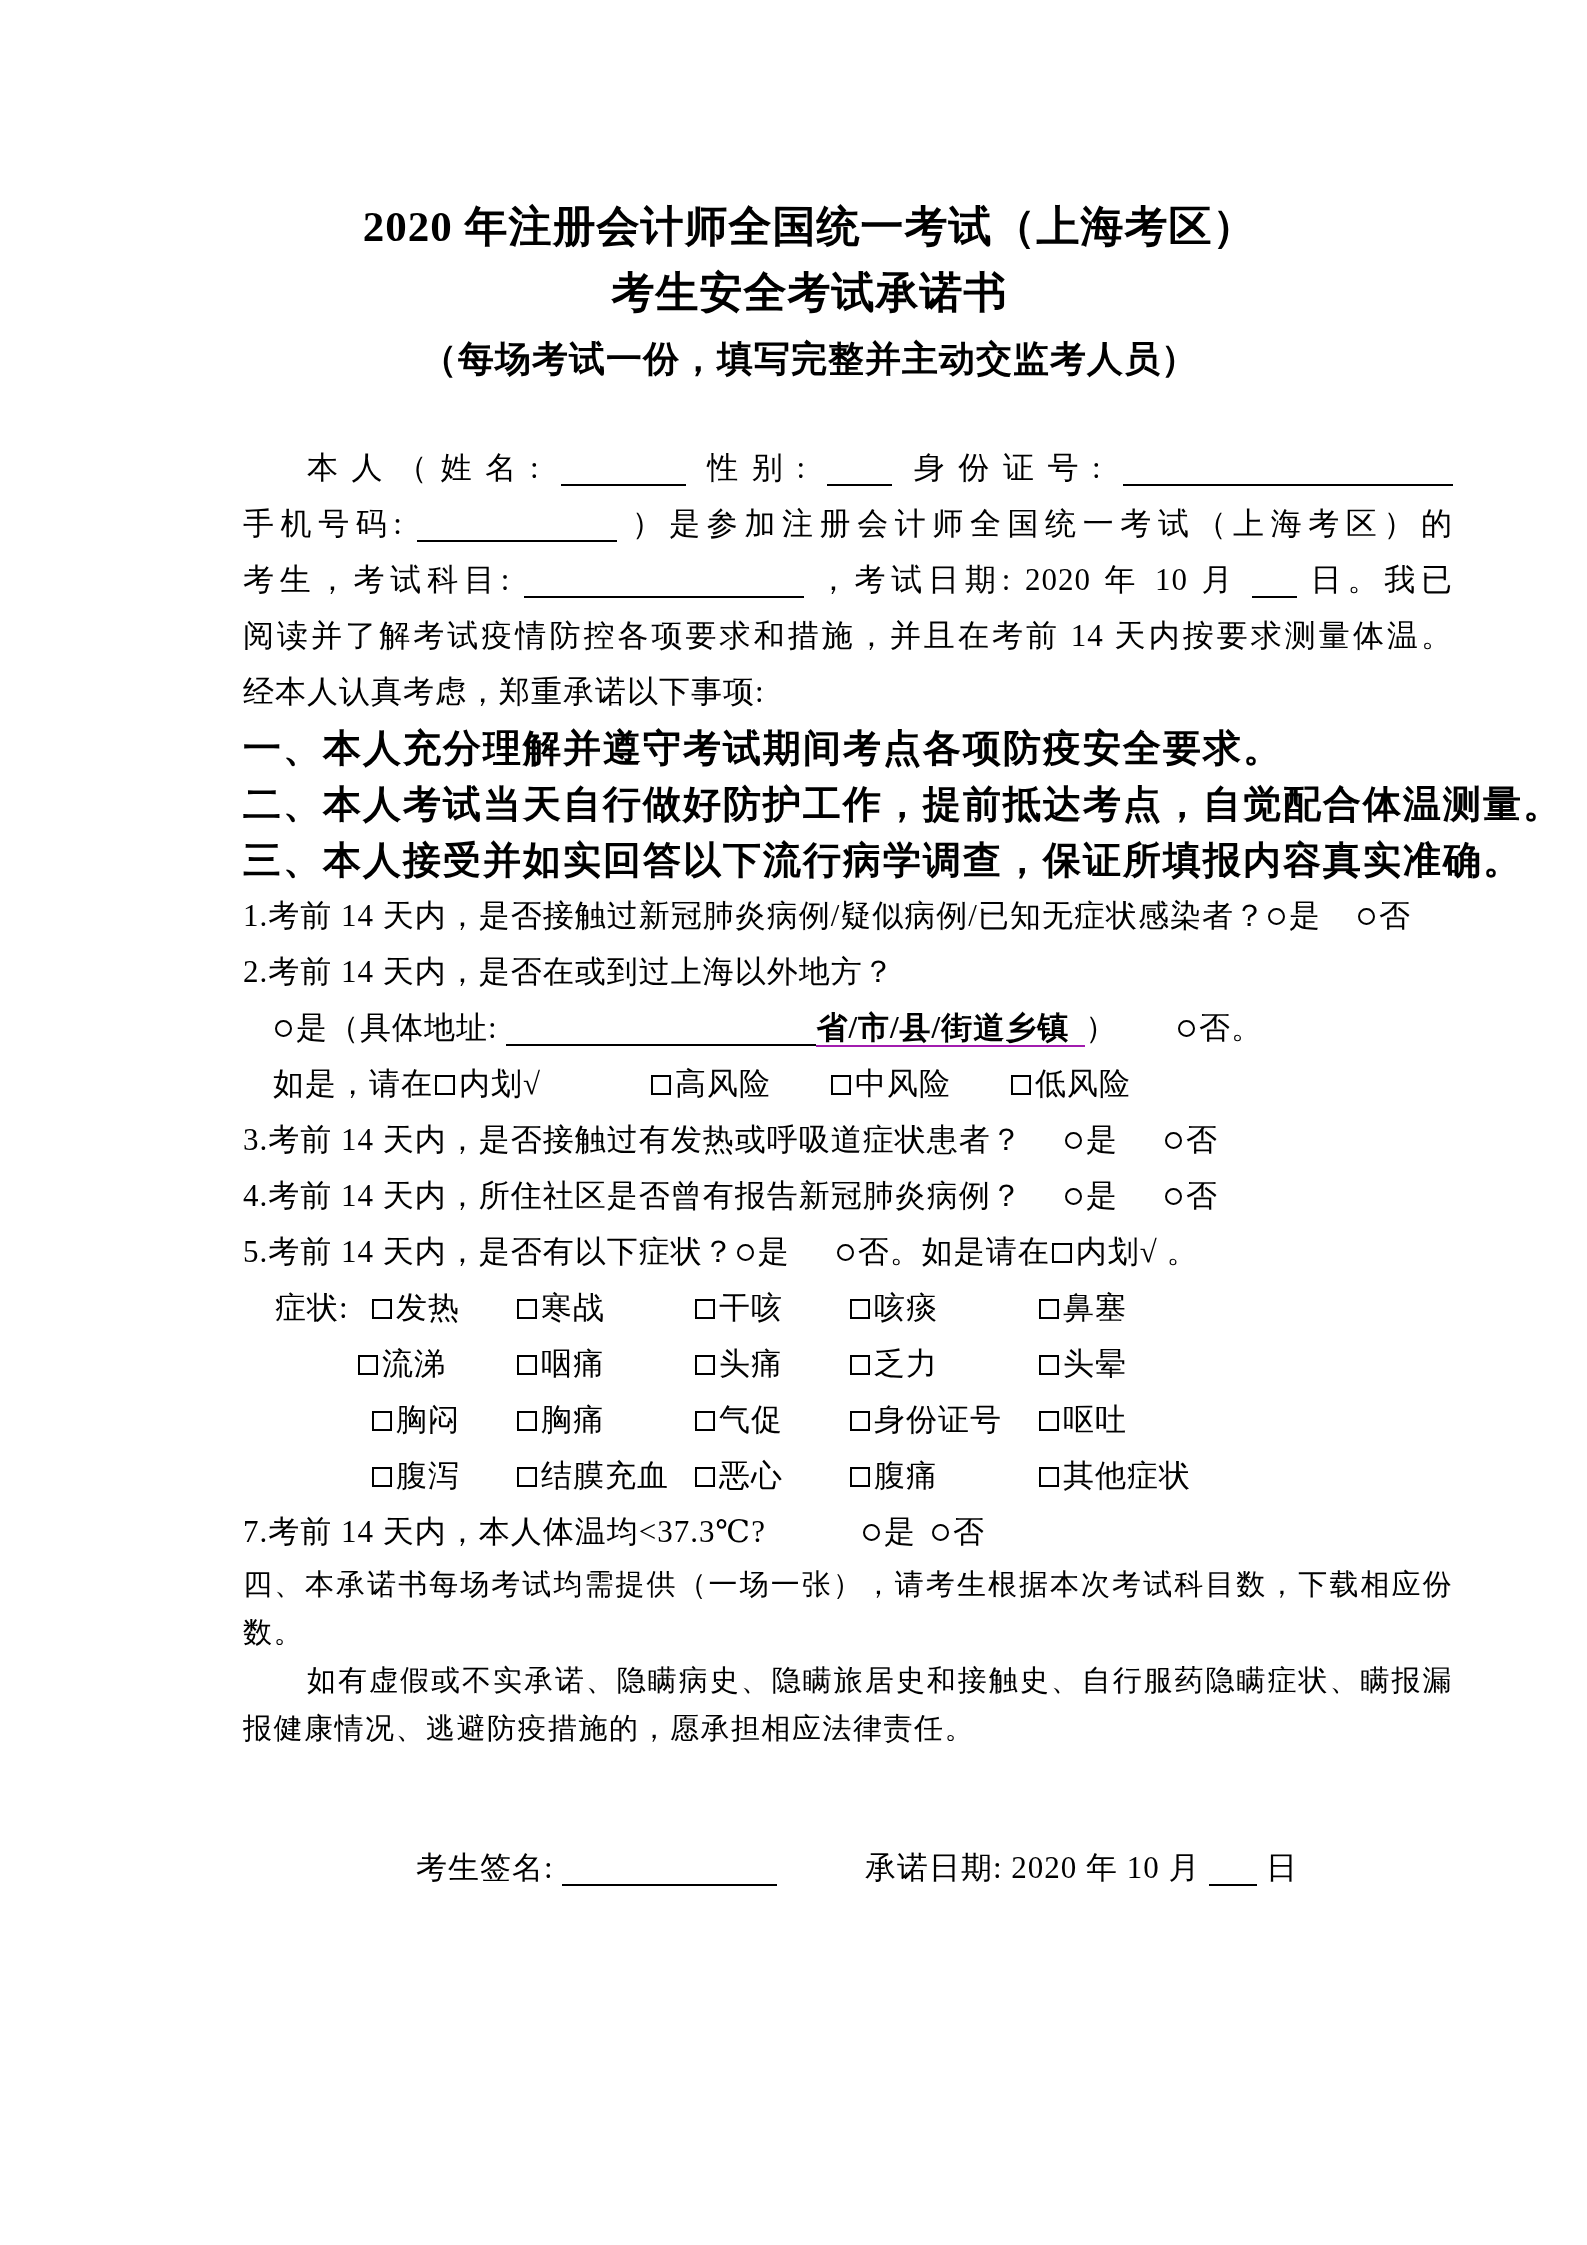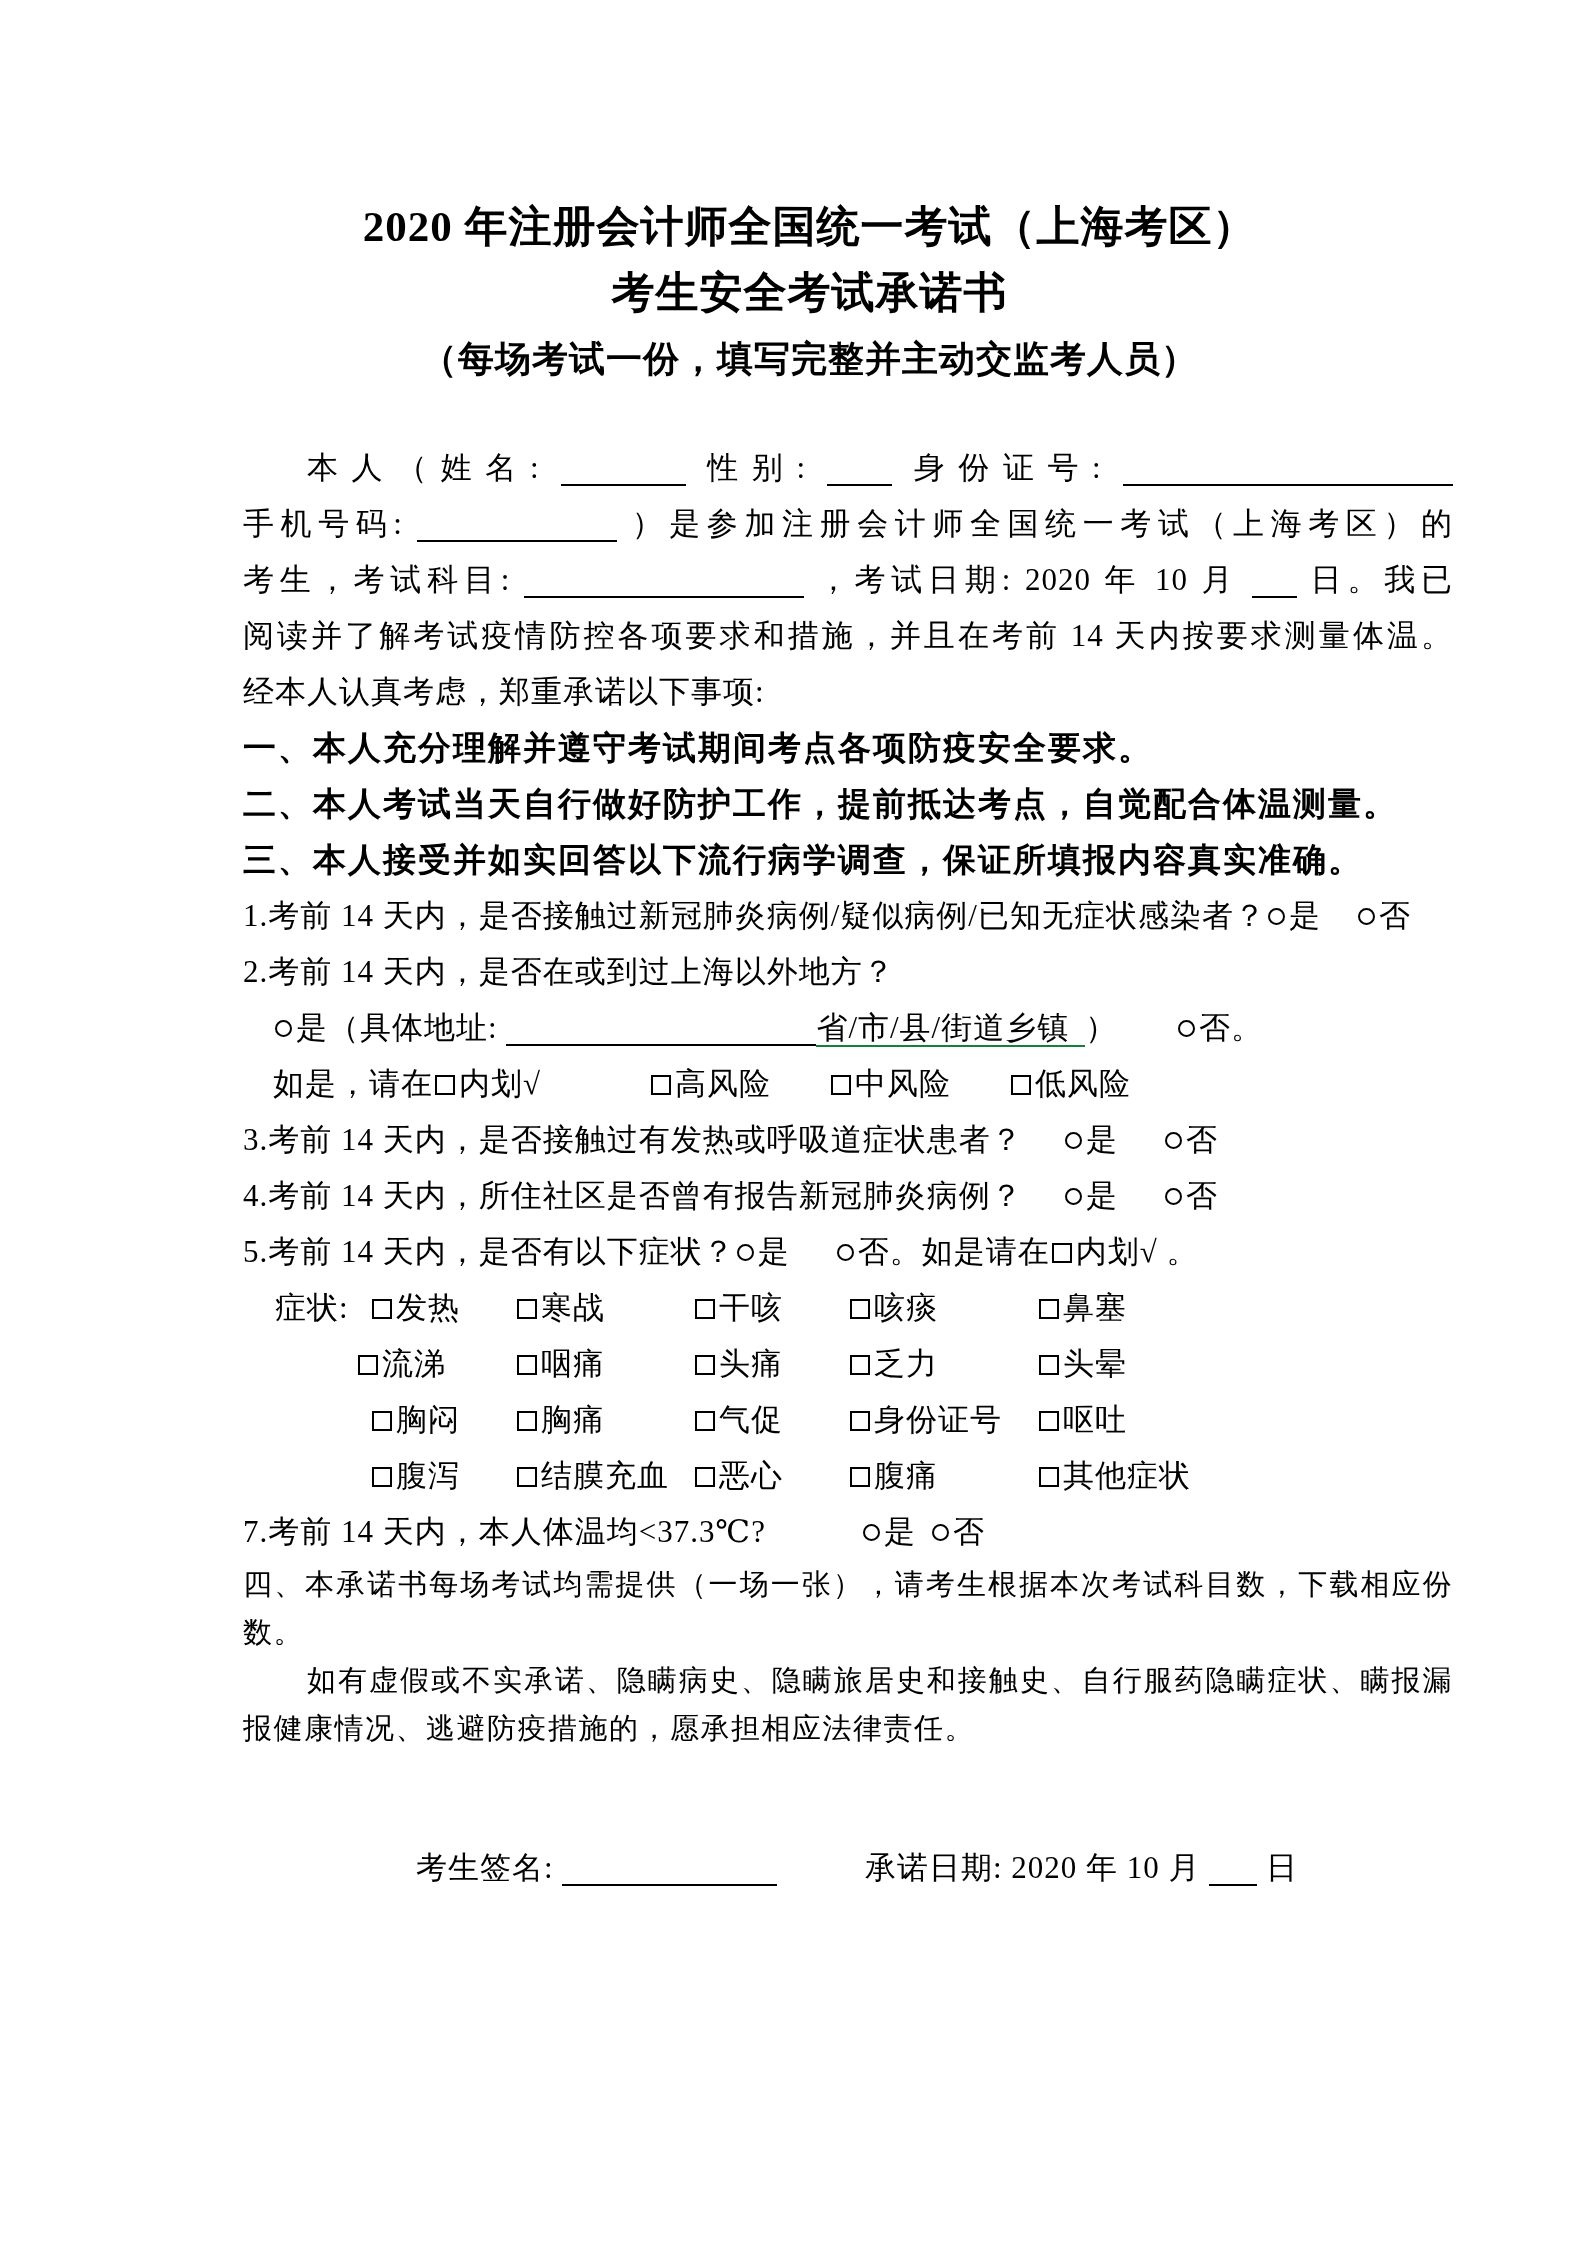--- a/index.html
+++ b/index.html
@@ -12,25 +12,25 @@
   .title-line { height:66px; line-height:66px; }
   .t12 { font-size:43px; font-weight:700; letter-spacing:1px; }
   .t3  { font-size:36px; font-weight:700; letter-spacing:1px; }
 
   .body-block { position:absolute; top:440px; left:243px; width:1210px; font-size:31px; letter-spacing:1px; }
   .line { position:relative; height:56px; line-height:56px; white-space:nowrap; }
   .fill { white-space:normal; text-align:justify; text-align-last:justify; }
   .ind2 { text-indent:64px; }
   .ind1 { text-indent:30px; }
 
-  .bold-line { font-weight:700; font-size:33px; letter-spacing:2px; }
+  .bold-line { font-weight:700; font-size:38px; letter-spacing:2px; }
   .para { line-height:48px; text-align:justify; font-weight:400; font-size:29px; letter-spacing:1.5px; }
 
   .blank { display:inline-block; border-bottom:2px solid #000; height:38px; vertical-align:-8px; }
-  .u { border-bottom:2px solid #15803d; padding-right:16px; }
+  .u { border-bottom:2px solid #a21caf; padding-right:16px;font-weight:bold; }
 
   .cb { display:inline-block; width:16px; height:16px; border:2px solid #000;
         margin:0 4px 0 2px; vertical-align:-1px; background:#fff; }
   .rd { display:inline-block; width:13px; height:13px; border:2px solid #000; border-radius:50%;
         margin:0 4px 0 2px; vertical-align:1px; background:#fff; }
 
   .abs { position:absolute; top:0; }
   .gap { display:inline-block; }
   .footer-line { margin-top:88px; }
 </style>

